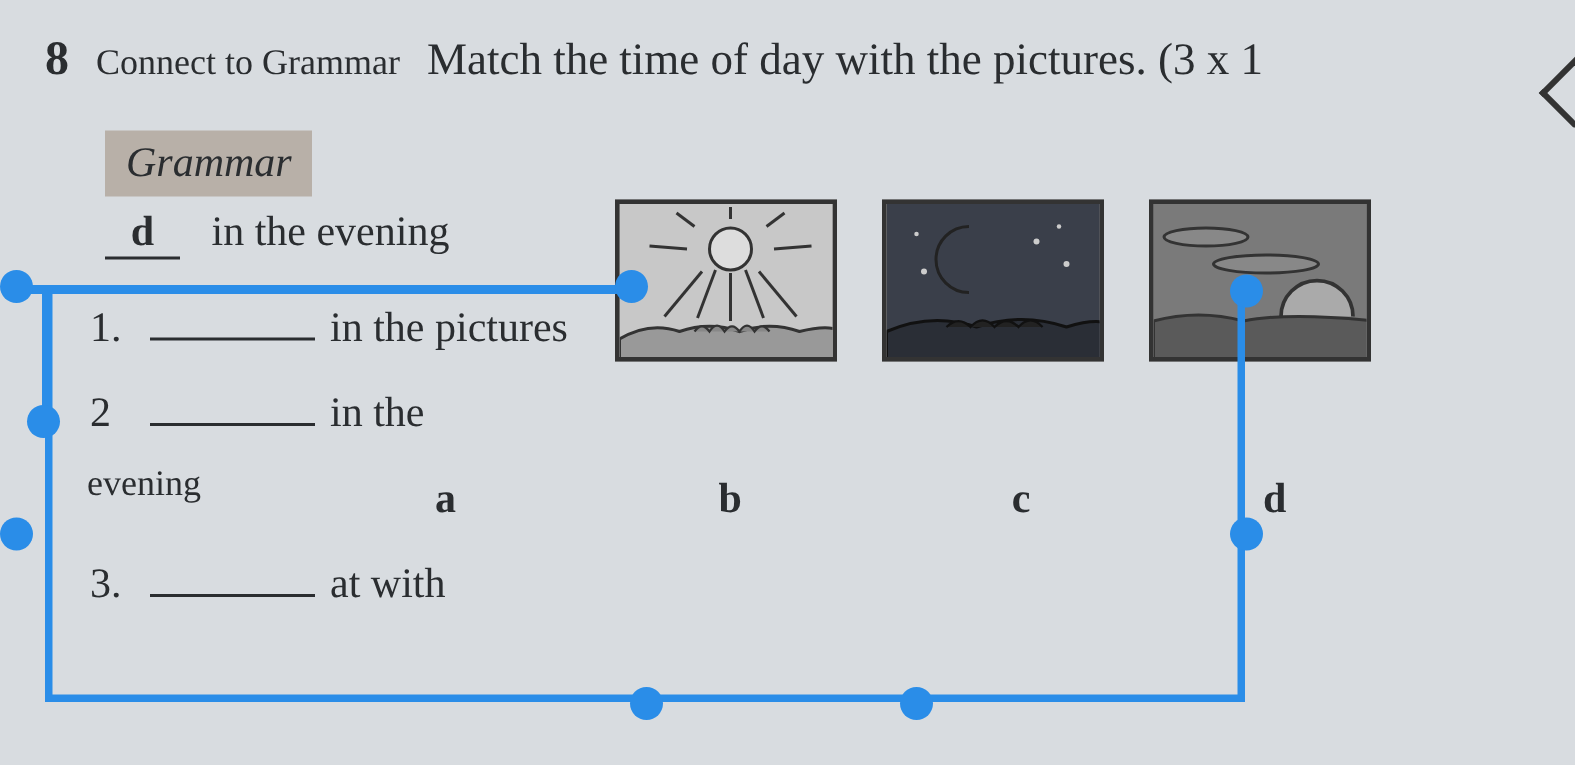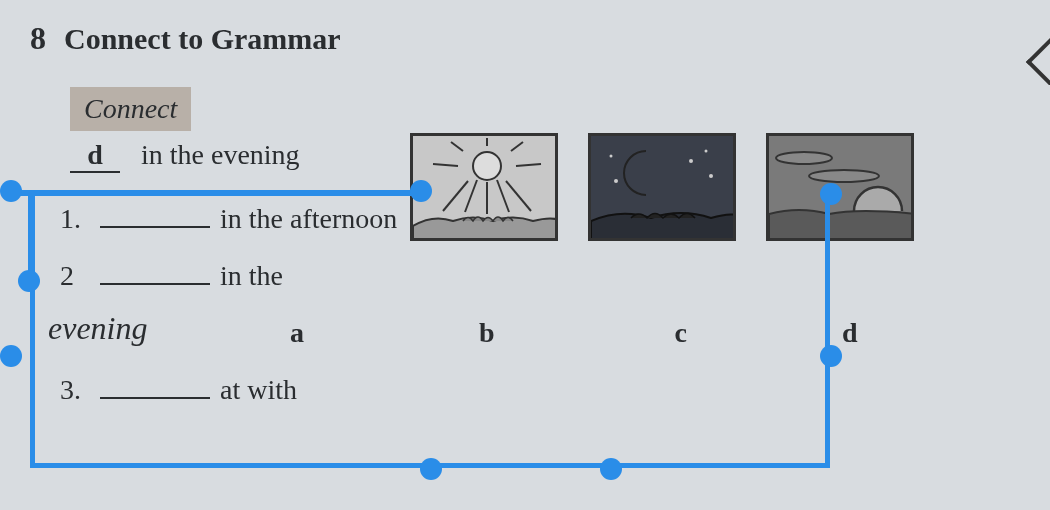--- a/index.html
+++ b/index.html
@@ -20,22 +20,22 @@
       display: flex;
       align-items: baseline;
       gap: 18px;
       margin-bottom: 30px;
     }
     .exercise-num {
       font-size: 32px;
       font-weight: bold;
     }
     .heading {
-      font-size: 30px;
-      font-weight: bold;
+      font-size: 24px;
+      font-weight: normal;
     }
     .instruction {
       font-size: 30px;
       font-weight: normal;
     }
     .example-tag {
       display: inline-block;
       background: #b8b0a8;
       padding: 6px 14px;
       font-style: italic;
@@ -95,25 +95,24 @@
       display: flex;
       font-size: 28px;
       font-weight: bold;
       margin-top: 10px;
     }
     .label-a { margin-left: 260px; }
     .label-b { margin-left: 175px; }
     .label-c { margin-left: 180px; }
     .label-d { margin-left: 155px; }
     .evening-orphan {
-      margin-left: 23px;
-      font-size: 32px;
+      margin-left: 33px;
+      font-size: 24px;
       margin-top: -5px;
       margin-bottom: 15px;
-      font-style: italic;
     }
     
     .sel-box {
       position: absolute;
       border: 5px solid #2a8de8;
       pointer-events: none;
     }
     .sel-handle {
       position: absolute;
       width: 22px;
@@ -148,23 +147,24 @@
       top: 5px;
     }
   </style>
 </head>
 <body>
 
 <div class="page">
   <div class="header-line">
     <span class="exercise-num">8</span>
     <span class="heading">Connect to Grammar</span>
+    <span class="instruction">Match the time of day with the pictures. (3 x 1</span>
   </div>
 
-  <div class="example-tag">Connect</div>
+  <div class="example-tag">Grammar</div>
   <div class="example-line">
     <span class="example-answer">d</span>
     &nbsp;&nbsp;<span>in the evening</span>
   </div>
 
   <div class="main-grid">
     <div class="pictures">
 
       <div class="pic">
         <svg viewBox="0 0 148 108" width="148" height="108">
@@ -209,21 +209,21 @@
           <ellipse cx="75" cy="40" rx="35" ry="6" fill="#888" stroke="#333" stroke-width="2"></ellipse>
           <path d="M0,78 Q30,70 60,78 Q90,72 148,78 L148,108 L0,108 Z" fill="#5a5a5a" stroke="#333" stroke-width="2"></path>
         </svg>
       </div>
     </div>
 
     <div class="questions">
       <div class="q-row">
         <span class="q-num">1.</span>
         <span class="blank"></span>
-        <span>in the afternoon</span>
+        <span>in the pictures</span>
       </div>
       <div class="q-row">
         <span class="q-num">2</span>
         <span class="blank"></span>
         <span>in the</span>
       </div>
     </div>
 
     <div class="labels-row" style="position:relative;">
       <span class="evening-orphan" style="position:absolute; left:-5px; top:-2px; font-weight:normal;">evening</span>

